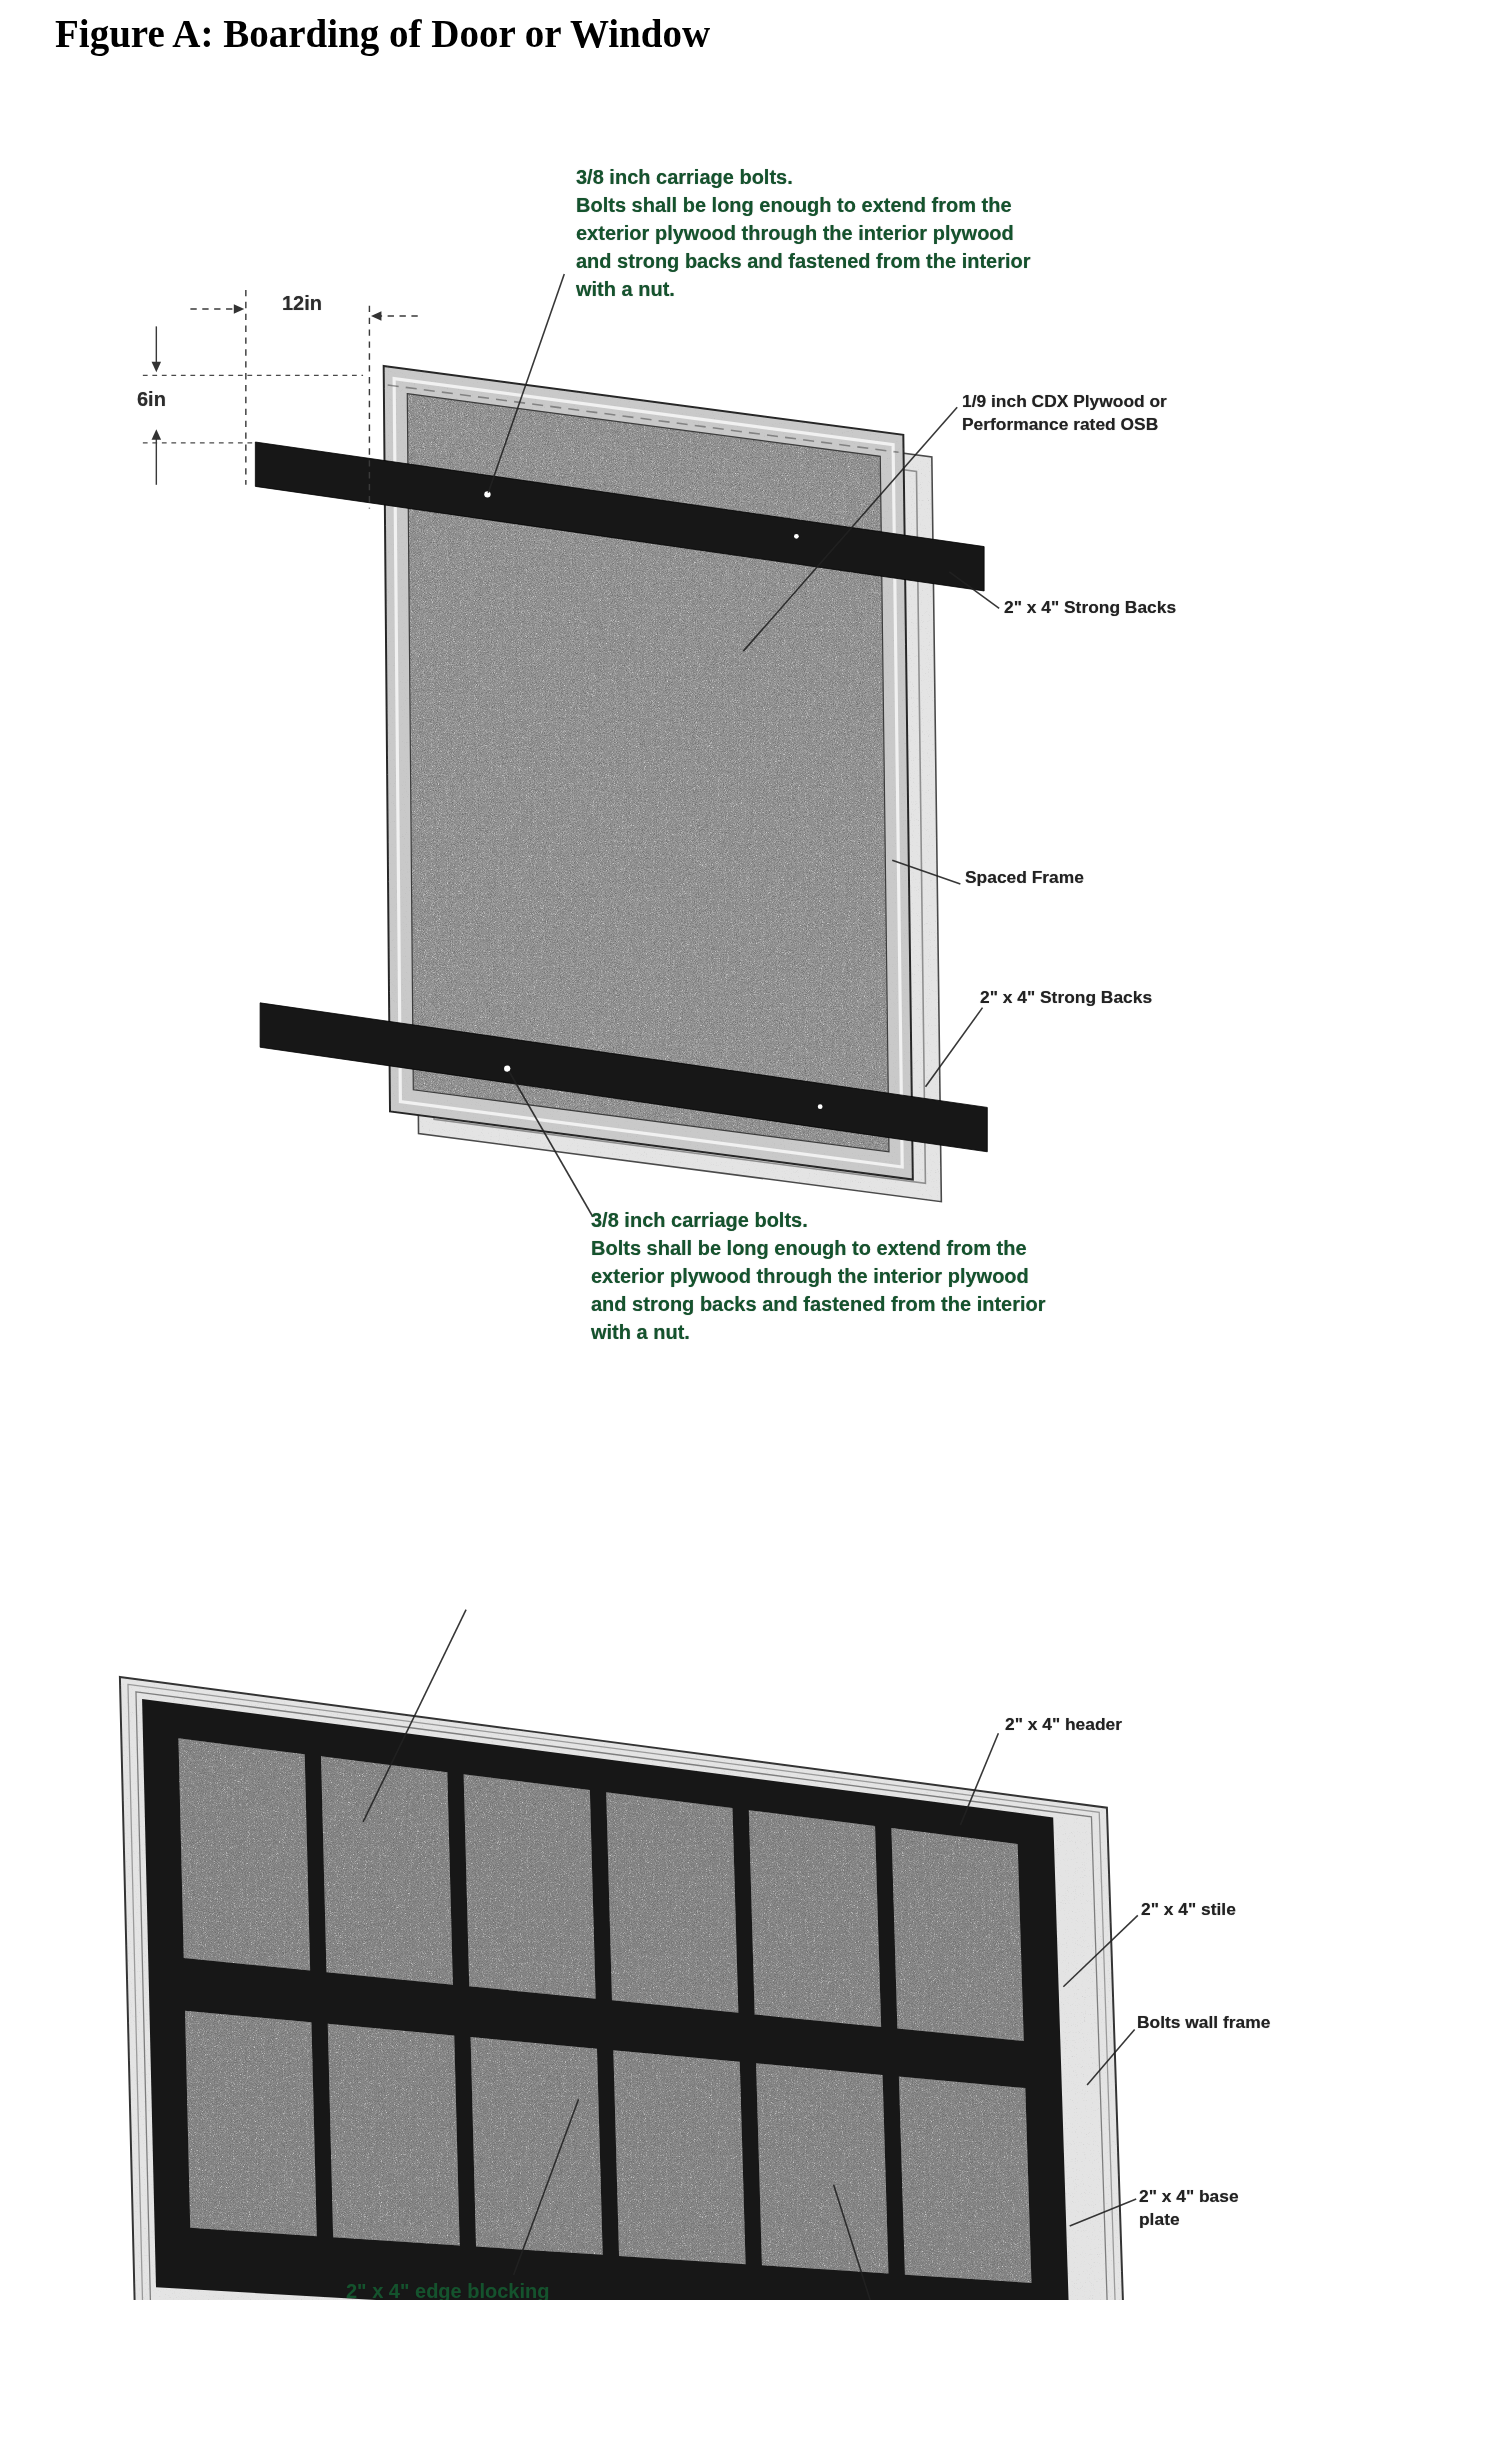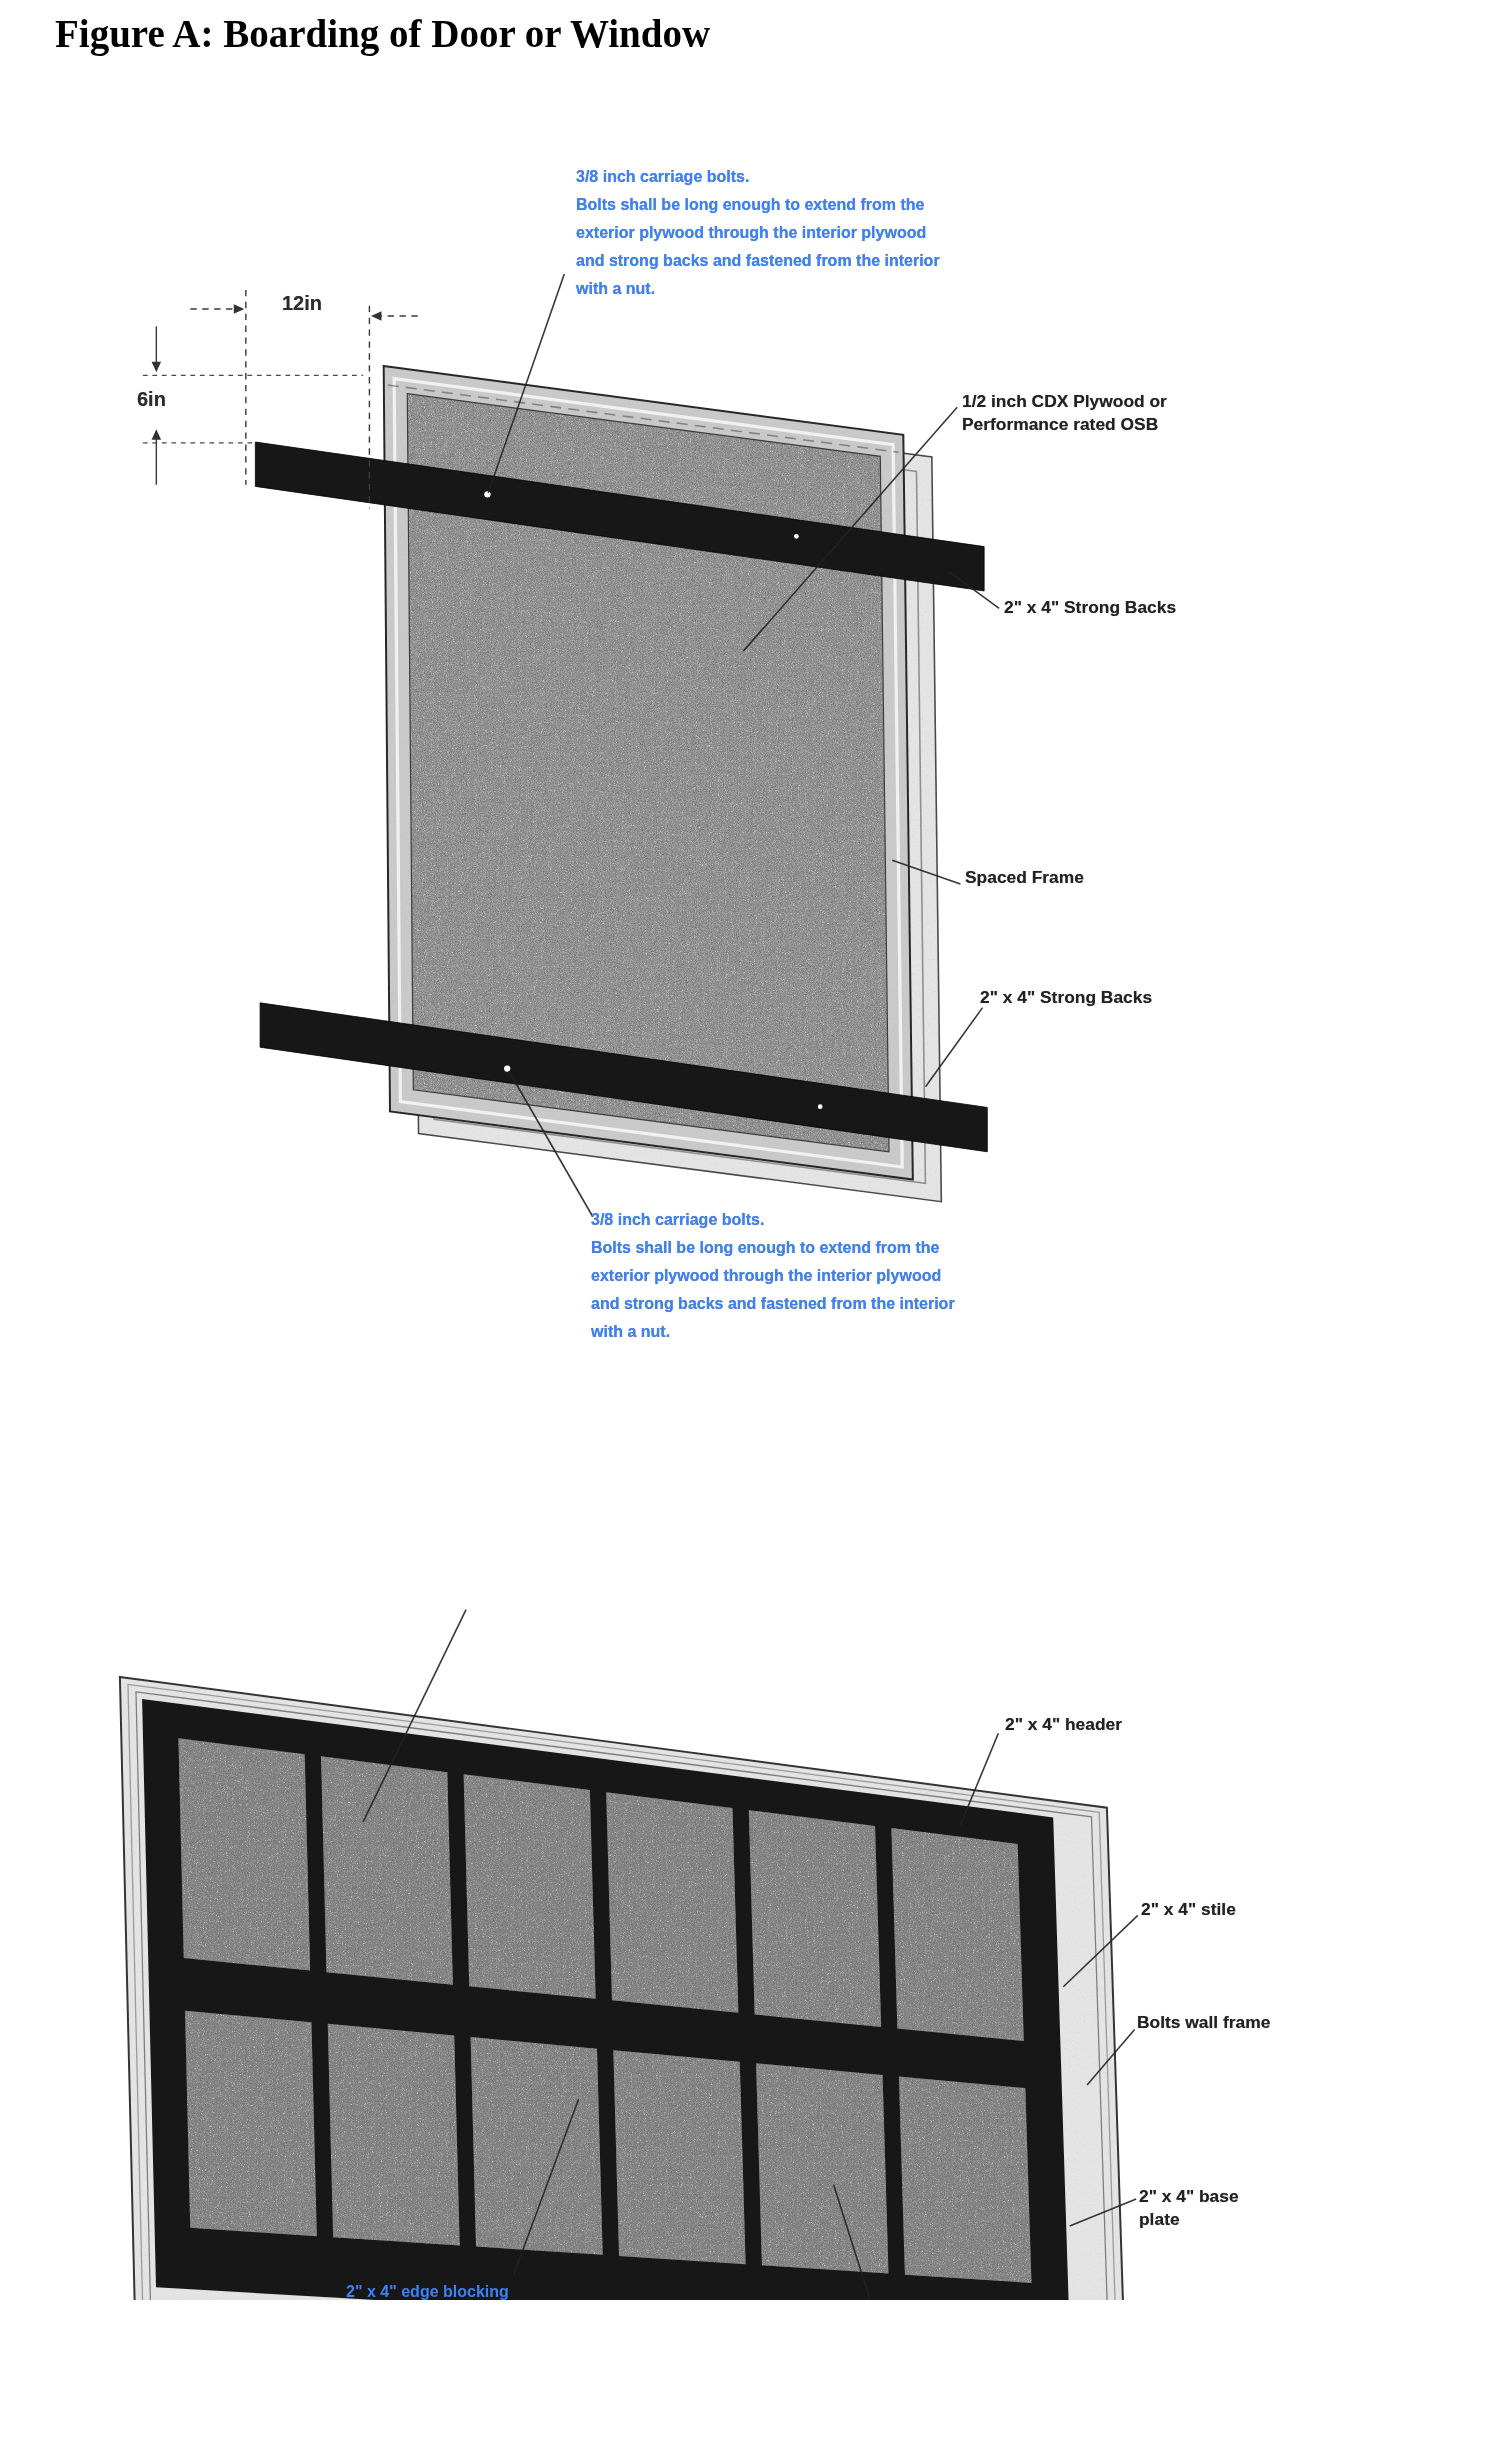--- a/index.html
+++ b/index.html
@@ -1,20 +1,20 @@
 <!DOCTYPE html>
 <html style="font-size:12.7px"><head>
 <meta charset="utf-8">
 <style>
   html,body{margin:0;padding:0;background:#ffffff;}
   .page{position:relative;width:1489px;height:2300px;background:#ffffff;overflow:hidden;
         font-family:"Liberation Sans", sans-serif;}
   .fig-title{position:absolute;font-family:"Liberation Serif", serif;font-weight:700;
              font-size:39px;color:#000;letter-spacing:0px;white-space:pre;}
-  .note{position:absolute;font-size:16px;line-height:28px;font-weight:700;color:#3b82f6;
+  .note{position:absolute;font-size:20px;line-height:28px;font-weight:700;color:#14532d;
         white-space:pre;text-shadow:0 0 0.8px rgba(40,40,40,.55);}
   .lbl{position:absolute;font-size:17.4px;line-height:23px;font-weight:700;color:#222;
        white-space:pre;text-shadow:0 0 0.8px rgba(40,40,40,.55);}
   .dim{position:absolute;font-size:20px;font-weight:700;color:#2c2c2c;white-space:pre;
        text-shadow:0 0 0.8px rgba(40,40,40,.5);text-align:center;}
   .lbl.lh36, .note.lh37{line-height:29px;}
   svg.canvas{position:absolute;left:0;top:0;}
 </style>
 </head>
 <body>
@@ -129,21 +129,21 @@
   <div class="note" style="left:576px;top:163px">3/8 inch carriage bolts.
 Bolts shall be long enough to extend from the
 exterior plywood through the interior plywood
 and strong backs and fastened from the interior
 with a nut.</div>
 
   <div class="dim" style="left:282px;top:292px">12in</div>
 
   <div class="dim" style="left:137px;top:388px">6in</div>
 
-  <div class="lbl" style="left:962px;top:390px">1/2 inch CDX Plywood or
+  <div class="lbl" style="left:962px;top:390px">1/9 inch CDX Plywood or
 Performance rated OSB</div>
 
   <div class="lbl" style="left:1004px;top:596px">2" x 4" Strong Backs</div>
 
   <div class="lbl" style="left:965px;top:866px">Spaced Frame</div>
 
   <div class="lbl" style="left:980px;top:986px">2" x 4" Strong Backs</div>
 
   <div class="note" style="left:591px;top:1206px">3/8 inch carriage bolts.
 Bolts shall be long enough to extend from the

